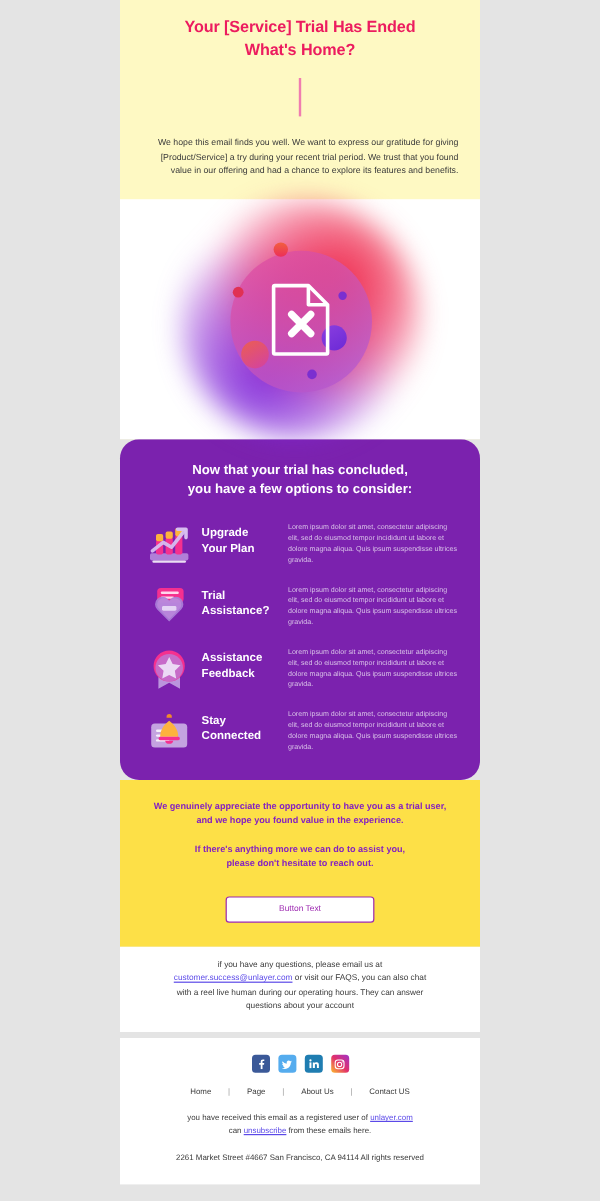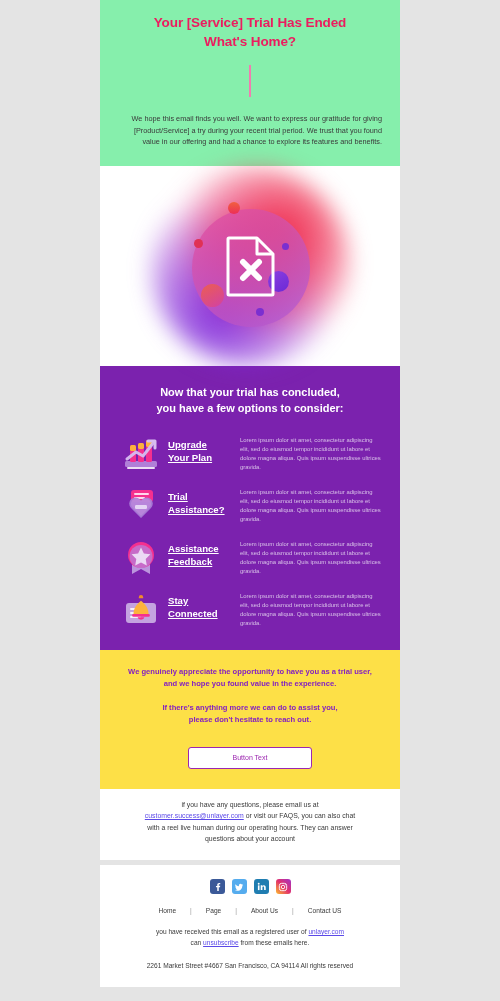--- a/index.html
+++ b/index.html
@@ -7,21 +7,21 @@
     width:500px; height:1001px;
     background:#e4e4e4;
     font-family:"Liberation Sans", sans-serif;
     -webkit-font-smoothing:antialiased;
   }
   #page { position:relative; width:500px; height:1001px; overflow:hidden; }
 
   .email { position:absolute; left:100px; top:0; width:300px; }
 
   
-  .block-white { background:#86efac; }
+  .block-white { background:#fef9c3; }
 
   .headline {
     color:#EC1C5F;
     font-size:13.5px;
     font-weight:bold;
     text-align:center;
     line-height:19px;
     padding:13px 18px 0 18px;
     letter-spacing:-0.1px;
   }
@@ -56,35 +56,34 @@
   .dot { position:absolute; border-radius:50%; }
   .d1 { left:93px; top:31px;  width:12px; height:12px; background:linear-gradient(180deg,#f2603f,#ec2f58); }
   .d2 { left:59px; top:68px;  width:9px;  height:9px;  background:#e03154; }
   .d3 { left:66px; top:113px; width:23px; height:23px; background:linear-gradient(150deg,#f2603f,#d63fa0); opacity:.85; }
   .d4 { left:133px;top:100px; width:21px; height:21px; background:linear-gradient(150deg,#8b3fe0,#6b29d6); }
   .d5 { left:147px;top:72px;  width:7px;  height:7px;  background:#7b2fd0; }
   .d6 { left:121px;top:137px; width:8px;  height:8px;  background:#7b2fd0; }
   .file-icon { position:absolute; left:90px; top:64px; width:52px; height:62px; }
 
   
-  .block-purple { background:#7B22AE; padding:16px 0 16px 0; }
+  .block-purple { background:#7B22AE; padding:16px 0 16px 0;border-radius:16px; }
   .purple-head {
     color:#ffffff; font-size:11px; font-weight:bold; text-align:center;
     line-height:16px; padding:2px 22px 10px 22px;
   }
   .feature {
     display:flex; align-items:flex-start;
     padding:5px 14px 5px 14px;
   }
   .feature-icon { width:54px; flex:0 0 54px; display:flex; justify-content:center; padding-top:2px; }
   .feature-title {
     width:72px; flex:0 0 72px;
     color:#ffffff; font-size:9.6px; font-weight:bold; line-height:13px;
     padding-top:7px;
-    text-decoration:underline;
   }
   .feature-body {
     flex:1; color:#d9c2e8; font-size:5.9px; line-height:9.2px; padding-top:5px; padding-right:4px;
   }
 
   
   .block-cta { background:#fde047; padding:16px 22px 20px 22px; text-align:center; }
   .cta-line {
     color:#8522C0; font-size:7.6px; font-weight:bold; line-height:12.5px;
   }

